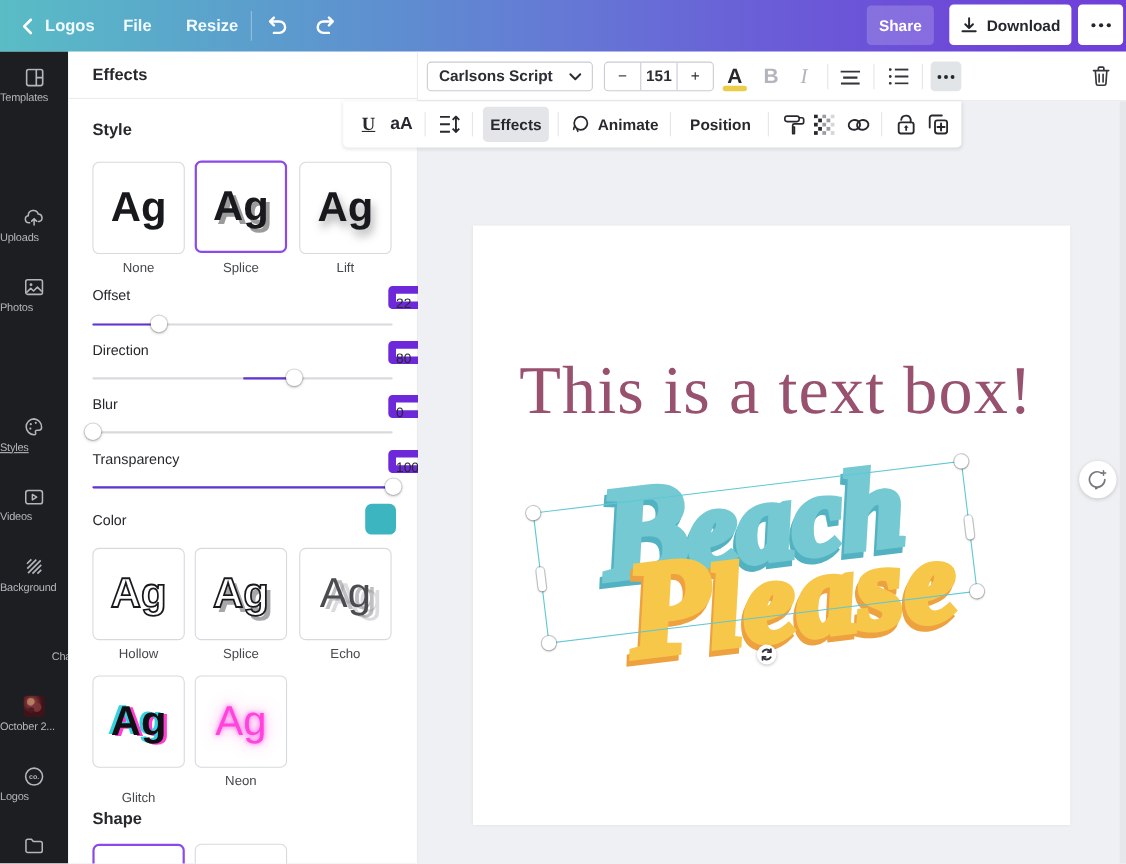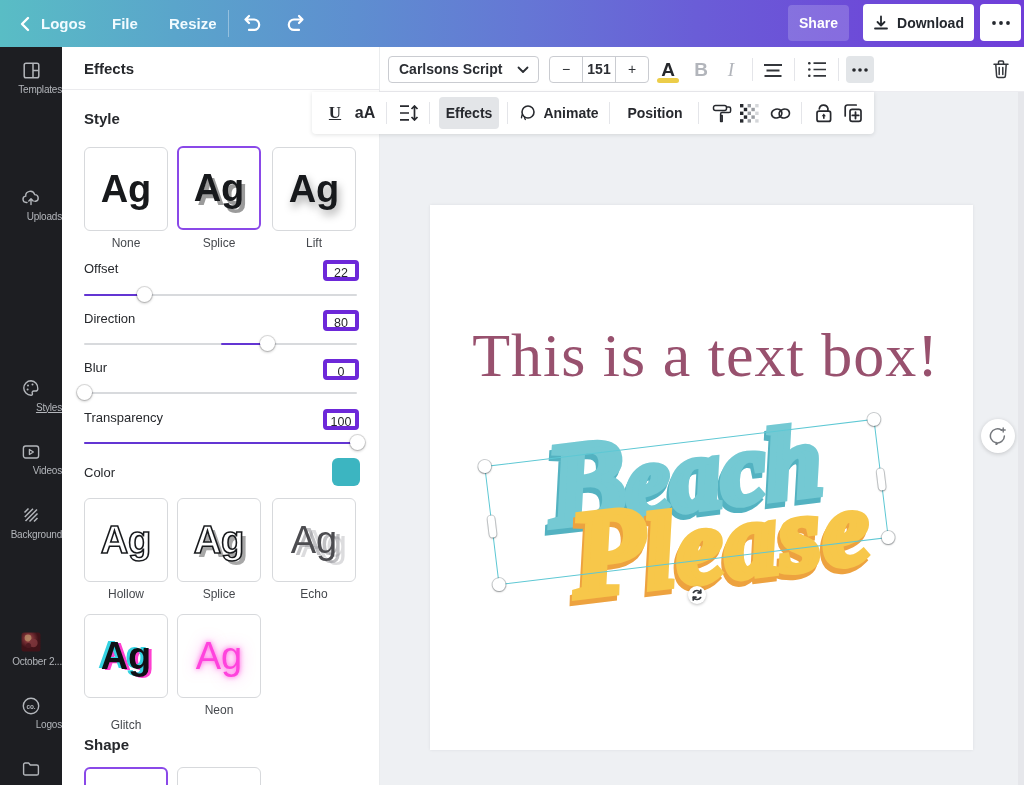--- a/index.html
+++ b/index.html
@@ -16,39 +16,39 @@
   .tb-sep { position:absolute; left:228px; top:10px; width:1px; height:27px; background:rgba(255,255,255,.35); }
   .share-btn { position:absolute; left:788px; top:5px; width:61px; height:36px; background:rgba(255,255,255,.18);
      border-radius:4px; color:#fff; font-size:14px; font-weight:700; text-align:center; line-height:36px; }
   .dl-btn { position:absolute; left:863px; top:4px; width:111px; height:37px; background:#fff; border-radius:4px;
      color:#24282e; font-size:14px; font-weight:700; display:flex; align-items:center; justify-content:center; gap:8px;}
   .more-btn { position:absolute; left:980px; top:4px; width:41px; height:37px; background:#fff; border-radius:4px;
      color:#24282e; display:flex; align-items:center; justify-content:center; }
 
   
   #sidebar { left:0; top:47px; width:62px; height:738px; background:#1d1e22; }
-  .side-item { position:absolute; left:0; width:62px; height:62px; color:#b3b6bb; text-align:right; }
+  .side-item { position:absolute; left:0; width:62px; height:62px; color:#b3b6bb; text-align:left; }
   .side-item .ic { height:21px; display:flex; align-items:center; justify-content:center; }
   .side-item svg { display:block; }
   .side-item .lbl { font-size:10px; margin-top:3px; letter-spacing:-0.2px; white-space:nowrap; overflow:hidden; }
   .side-item.sel { color:#ffffff; }
 
   
   #panel { left:62px; top:47px; width:318px; height:738px; background:#fff; border-right:1px solid #eaecee; }
   #panel-head { position:absolute; left:0; top:0; width:318px; height:43px; border-bottom:1px solid #ebebee;
      font-size:15px; font-weight:700; color:#26282c; line-height:43px; padding-left:22px; }
   .plabel { position:absolute; font-size:15px; font-weight:700; color:#26282c; }
   .card { position:absolute; width:84px; height:84px; border:1px solid #d7d9dc; border-radius:6px; background:#fff;
      display:flex; align-items:center; justify-content:center; }
   .card.sel { border:2px solid #8a49e8; }
   .card .ag { font-size:38px; font-weight:700; color:#17191c; letter-spacing:0; }
   .card-lbl { position:absolute; width:84px; text-align:center; font-size:12px; color:#45484d; }
   .ctl-lbl { position:absolute; font-size:13px; color:#26282c; }
-  .val-box { position:absolute; width:36px; height:21px; border:4px solid #6d28d9; border-radius:4px;
-     font-size:12.5px; color:#26282c; text-align:center; line-height:19px; }
+  .val-box { position:absolute; width:36px; height:21px; border:7px solid #6d28d9; border-radius:4px;
+     font-size:12.5px; color:#26282c; text-align:left; line-height:19px;margin-left:30px; }
   .track { position:absolute; height:2px; background:#d8dadd; border-radius:1px; }
   .fill  { position:absolute; height:2px; background:#6335d3; border-radius:1px; }
   .knob  { position:absolute; width:15px; height:15px; border-radius:50%; background:#fff;
      box-shadow:0 0 0 1px rgba(0,0,0,.12), 0 1px 3px rgba(0,0,0,.3); }
   .swatch { position:absolute; left:270px; top:411px; width:28px; height:28px; border-radius:6px; background:#3cb5c1; }
 
   
   #row1 { left:380px; top:47px; width:644px; height:45px; background:#fff; border-bottom:1px solid #ececf0; }
   .fontbox { position:absolute; left:8px; top:9px; width:151px; height:27px; border:1px solid #caccd1; border-radius:4px;
      font-size:14px; font-weight:700; color:#2b2e33; line-height:25px; padding-left:10px; }
@@ -136,20 +136,30 @@
       <div class="lbl">Templates</div>
     </div>
     <div class="side-item" style="top: 140px;">
       <div class="ic">
         <svg width="18" height="18" viewBox="0 0 18 18">
           <path d="M5 13.5 H4.2 a3.2 3.2 0 0 1-.5-6.36 A4.6 4.6 0 0 1 12.7 5.6 a3.4 3.4 0 0 1 .9 6.7 h-.8" stroke="currentColor" stroke-width="1.4" fill="none" stroke-linecap="round"></path>
           <path d="M9 15.5 v-5.5 M6.8 12 L9 9.8 l2.2 2.2" stroke="currentColor" stroke-width="1.4" fill="none" stroke-linecap="round" stroke-linejoin="round"></path>
         </svg>
       </div>
       <div class="lbl">Uploads</div>
+    </div>
+    <div class="side-item" style="top: 203.5px;">
+      <div class="ic">
+        <svg width="18" height="18" viewBox="0 0 18 18">
+          <rect x="1.4" y="2.4" width="15.2" height="13.2" rx="1.8" stroke="currentColor" stroke-width="1.4" fill="none"></rect>
+          <circle cx="6.2" cy="6.8" r="1.3" fill="currentColor"></circle>
+          <path d="M2 14 l4-4 2.5 2.5 3.5-3.5 4 4" stroke="currentColor" stroke-width="1.4" fill="none" stroke-linejoin="round"></path>
+        </svg>
+      </div>
+      <div class="lbl">Photos</div>
     </div>
     <div class="side-item" style="top: 330.5px; text-decoration: underline;">
       <div class="ic">
         <svg width="18" height="18" viewBox="0 0 18 18">
           <path d="M9 1.8 a7.2 7.2 0 1 0 0 14.4 c1.3 0 1.8-.85 1.3-1.85 c-.55-1.15.2-2.3 1.5-2.3 h1.6 a2.4 2.4 0 0 0 2.4-2.4 A7.3 7.3 0 0 0 9 1.8 Z" stroke="currentColor" stroke-width="1.4" fill="none"></path>
           <circle cx="6" cy="6.6" r="1" fill="currentColor"></circle>
           <circle cx="10.5" cy="5.4" r="1" fill="currentColor"></circle>
           <circle cx="5.6" cy="10.6" r="1" fill="currentColor"></circle>
         </svg>
       </div>

